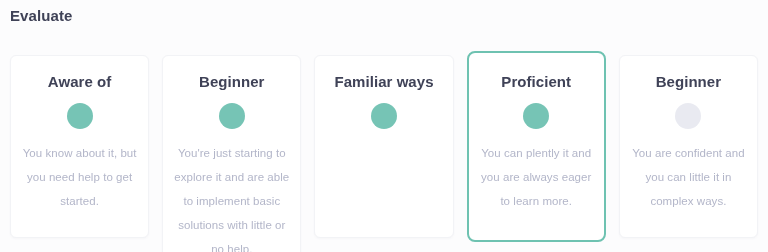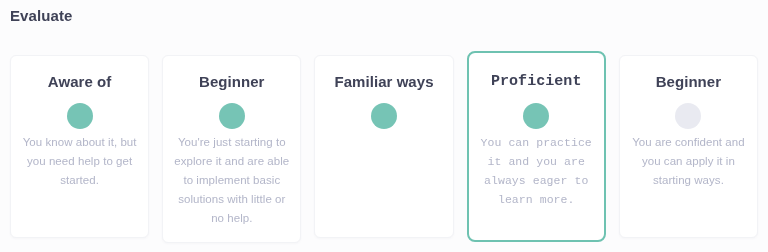--- a/index.html
+++ b/index.html
@@ -53,21 +53,20 @@
     align-items: center;
     box-shadow: 0 1px 2px rgba(130,135,160,0.05);
   }
   .card.selected {
     border: 2px solid #6ec2b1;
     border-radius: 8px;
     margin-top: -4px;
     min-height: 191px;
     padding-top: 19px;
     box-shadow: none;
-    font-family: Liberation Mono, monospace;
   }
   .card-title {
     font-size: 15px;
     font-weight: 700;
     color: #3f4257;
     line-height: 20px;
     text-align: right;
     letter-spacing: 0.05px;
     white-space: nowrap;
   }
@@ -76,23 +75,23 @@
     height: 26px;
     border-radius: 50%;
     margin-top: 11px;
     background: #76c4b5;
     flex: none;
   }
   .dot.empty {
     background: #e9eaf1;
   }
   .card-desc {
-    margin-top: 4px;
+    margin-top: 12px;
     font-size: 11.5px;
-    line-height: 19px;
+    line-height: 24px;
     color: #b3b6c9;
     text-align: center;
     letter-spacing: 0.05px;
   }
 </style>
 </head>
 <body>
 
 <div class="page">
 
@@ -113,23 +112,23 @@
     </div>
 
     <div class="card">
       <div class="card-title">Familiar ways</div>
       <div class="dot"></div>
     </div>
 
     <div class="card selected">
       <div class="card-title">Proficient</div>
       <div class="dot"></div>
-      <div class="card-desc">You can practice it and you are always eager to learn more.</div>
+      <div class="card-desc">You can plently it and you are always eager to learn more.</div>
     </div>
 
     <div class="card">
       <div class="card-title">Beginner</div>
       <div class="dot empty"></div>
-      <div class="card-desc">You are confident and you can apply it in starting ways.</div>
+      <div class="card-desc">You are confident and you can little it in complex ways.</div>
     </div>
 
   </div>
 </div>
 
 </body></html>

